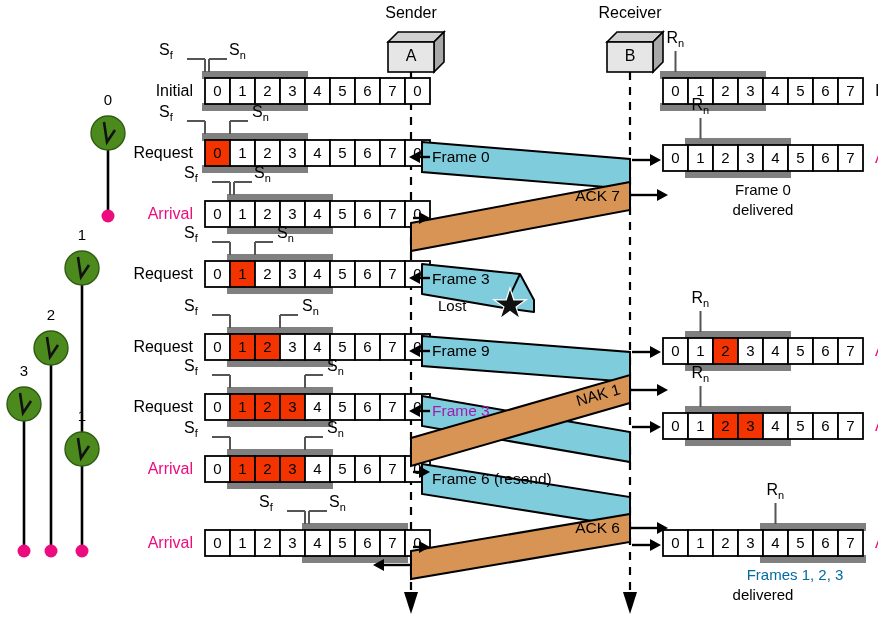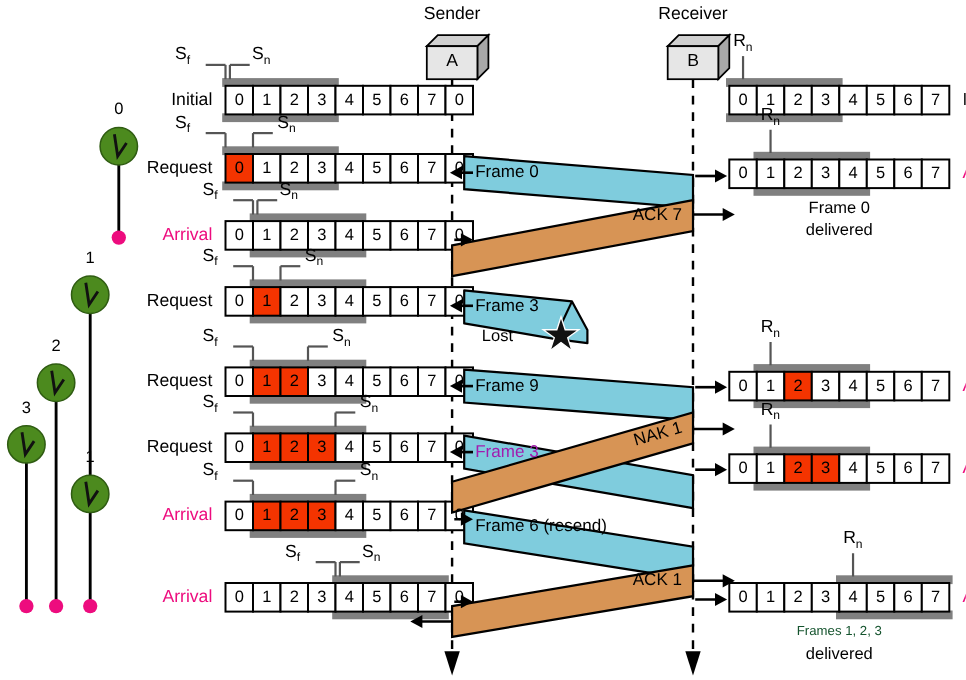--- a/index.html
+++ b/index.html
@@ -537,30 +537,30 @@
       <div class="txt" style="left: 675.5px; top: 534px; font-size: 15px; color: rgb(0, 0, 0); transform: translateX(-50%);">0</div>
       <div class="txt" style="left: 700.5px; top: 534px; font-size: 15px; color: rgb(0, 0, 0); transform: translateX(-50%);">1</div>
       <div class="txt" style="left: 725.5px; top: 534px; font-size: 15px; color: rgb(0, 0, 0); transform: translateX(-50%);">2</div>
       <div class="txt" style="left: 750.5px; top: 534px; font-size: 15px; color: rgb(0, 0, 0); transform: translateX(-50%);">3</div>
       <div class="txt" style="left: 775.5px; top: 534px; font-size: 15px; color: rgb(0, 0, 0); transform: translateX(-50%);">4</div>
       <div class="txt" style="left: 800.5px; top: 534px; font-size: 15px; color: rgb(0, 0, 0); transform: translateX(-50%);">5</div>
       <div class="txt" style="left: 825.5px; top: 534px; font-size: 15px; color: rgb(0, 0, 0); transform: translateX(-50%);">6</div>
       <div class="txt" style="left: 850.5px; top: 534px; font-size: 15px; color: rgb(0, 0, 0); transform: translateX(-50%);">7</div>
       <div class="txt" style="left: 766.5px; top: 481px; font-size: 16px; color: rgb(0, 0, 0);"><span>R</span><span style="font-size: 11px; vertical-align: sub;">n</span></div>
       <div class="txt" style="left: 875px; top: 534px; font-size: 16px; color: rgb(237, 12, 126);">Arrival</div>
-      <div class="txt" style="left: 763px; top: 566px; font-size: 12px; color: #14532d; transform: translateX(-50%);">Frames 1, 2, 3</div>
+      <div class="txt" style="left: 795px; top: 566px; font-size: 15px; color: #0369a1; transform: translateX(-50%);">Frames 1, 2, 3</div>
       <div class="txt" style="left: 763px; top: 586px; font-size: 15px; color: rgb(0, 0, 0); transform: translateX(-50%);">delivered</div>
       <div class="txt" style="font-size: 15.5px; color: rgb(0, 0, 0); top: 148px; left: 432px;">Frame 0</div>
       <div class="txt" style="font-size: 15.5px; color: rgb(0, 0, 0); top: 187px; left: auto; right: 258px;">ACK 7</div>
       <div class="txt" style="font-size: 15.5px; color: rgb(0, 0, 0); top: 270px; left: 432px;">Frame 3</div>
       <div class="txt" style="font-size: 15.5px; color: rgb(0, 0, 0); top: 342px; left: 432px;">Frame 9</div>
       <div class="txt" style="font-size: 15.5px; color: #a21caf; top: 402px; left: 432px;">Frame 3</div>
       <div class="txt" style="font-size: 15.5px; color: rgb(0, 0, 0); top: 380px; left: auto; right: 258px; transform: rotate(-16deg); transform-origin: right center;">NAK 1</div>
       <div class="txt" style="font-size: 15.5px; color: rgb(0, 0, 0); top: 470px; left: 432px;">Frame 6 (resend)</div>
-      <div class="txt" style="font-size: 15.5px; color: rgb(0, 0, 0); top: 519px; left: auto; right: 258px;">ACK 1</div>
+      <div class="txt" style="font-size: 15.5px; color: rgb(0, 0, 0); top: 519px; left: auto; right: 258px;">ACK 6</div>
       <div class="txt" style="left: 438px; top: 297px; font-size: 15px; color: rgb(0, 0, 0);">Lost</div>
       <div class="txt" style="left: 108px; top: 91px; font-size: 15px; color: rgb(0, 0, 0); transform: translateX(-50%);">0</div>
       <div class="txt" style="left: 82px; top: 226px; font-size: 15px; color: rgb(0, 0, 0); transform: translateX(-50%);">1</div>
       <div class="txt" style="left: 51px; top: 306px; font-size: 15px; color: rgb(0, 0, 0); transform: translateX(-50%);">2</div>
       <div class="txt" style="left: 24px; top: 362px; font-size: 15px; color: rgb(0, 0, 0); transform: translateX(-50%);">3</div>
       <div class="txt" style="left: 82px; top: 407px; font-size: 15px; color: rgb(0, 0, 0); transform: translateX(-50%);">1</div>
     </div>
 </div>
 
 </body></html>

